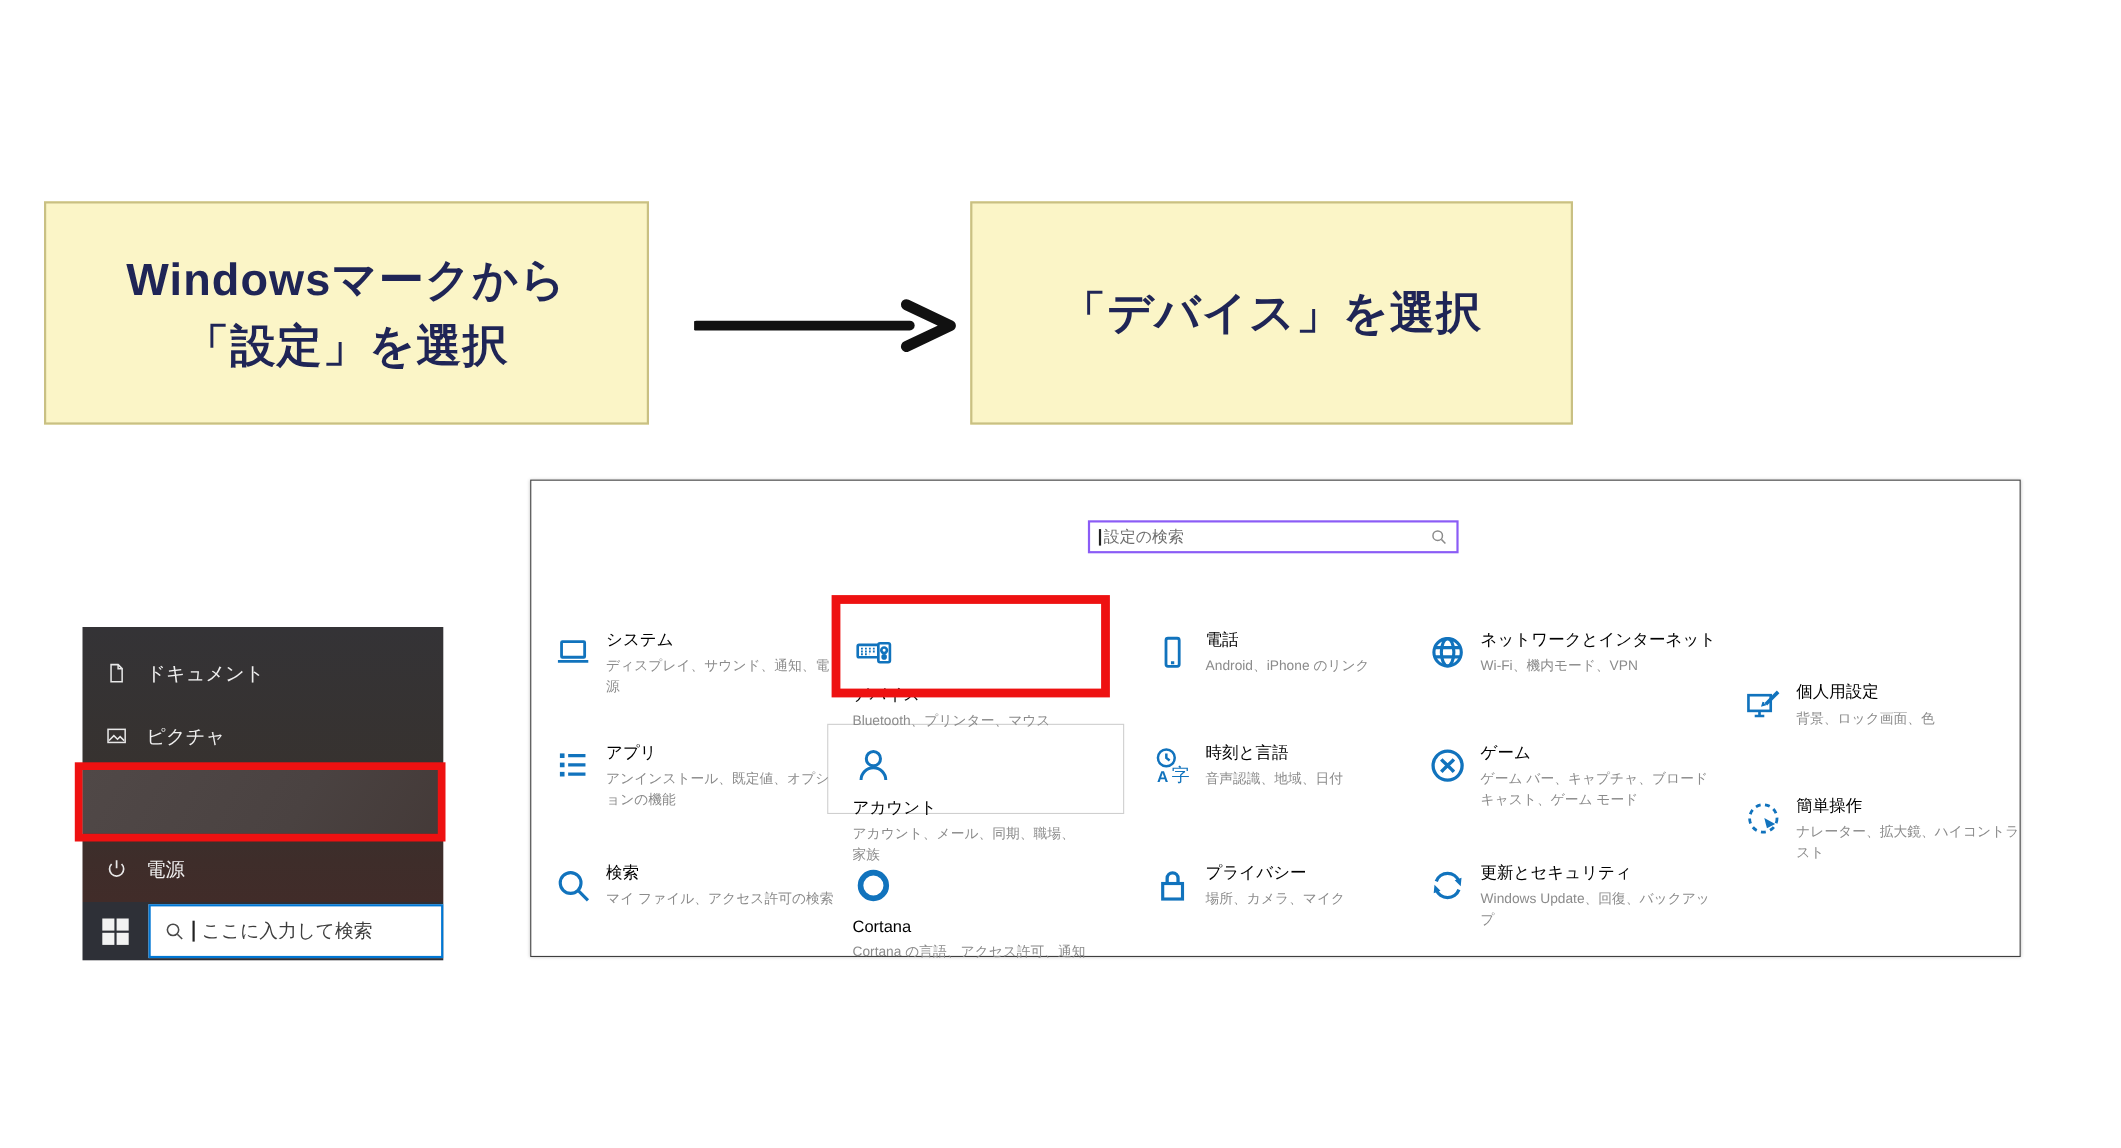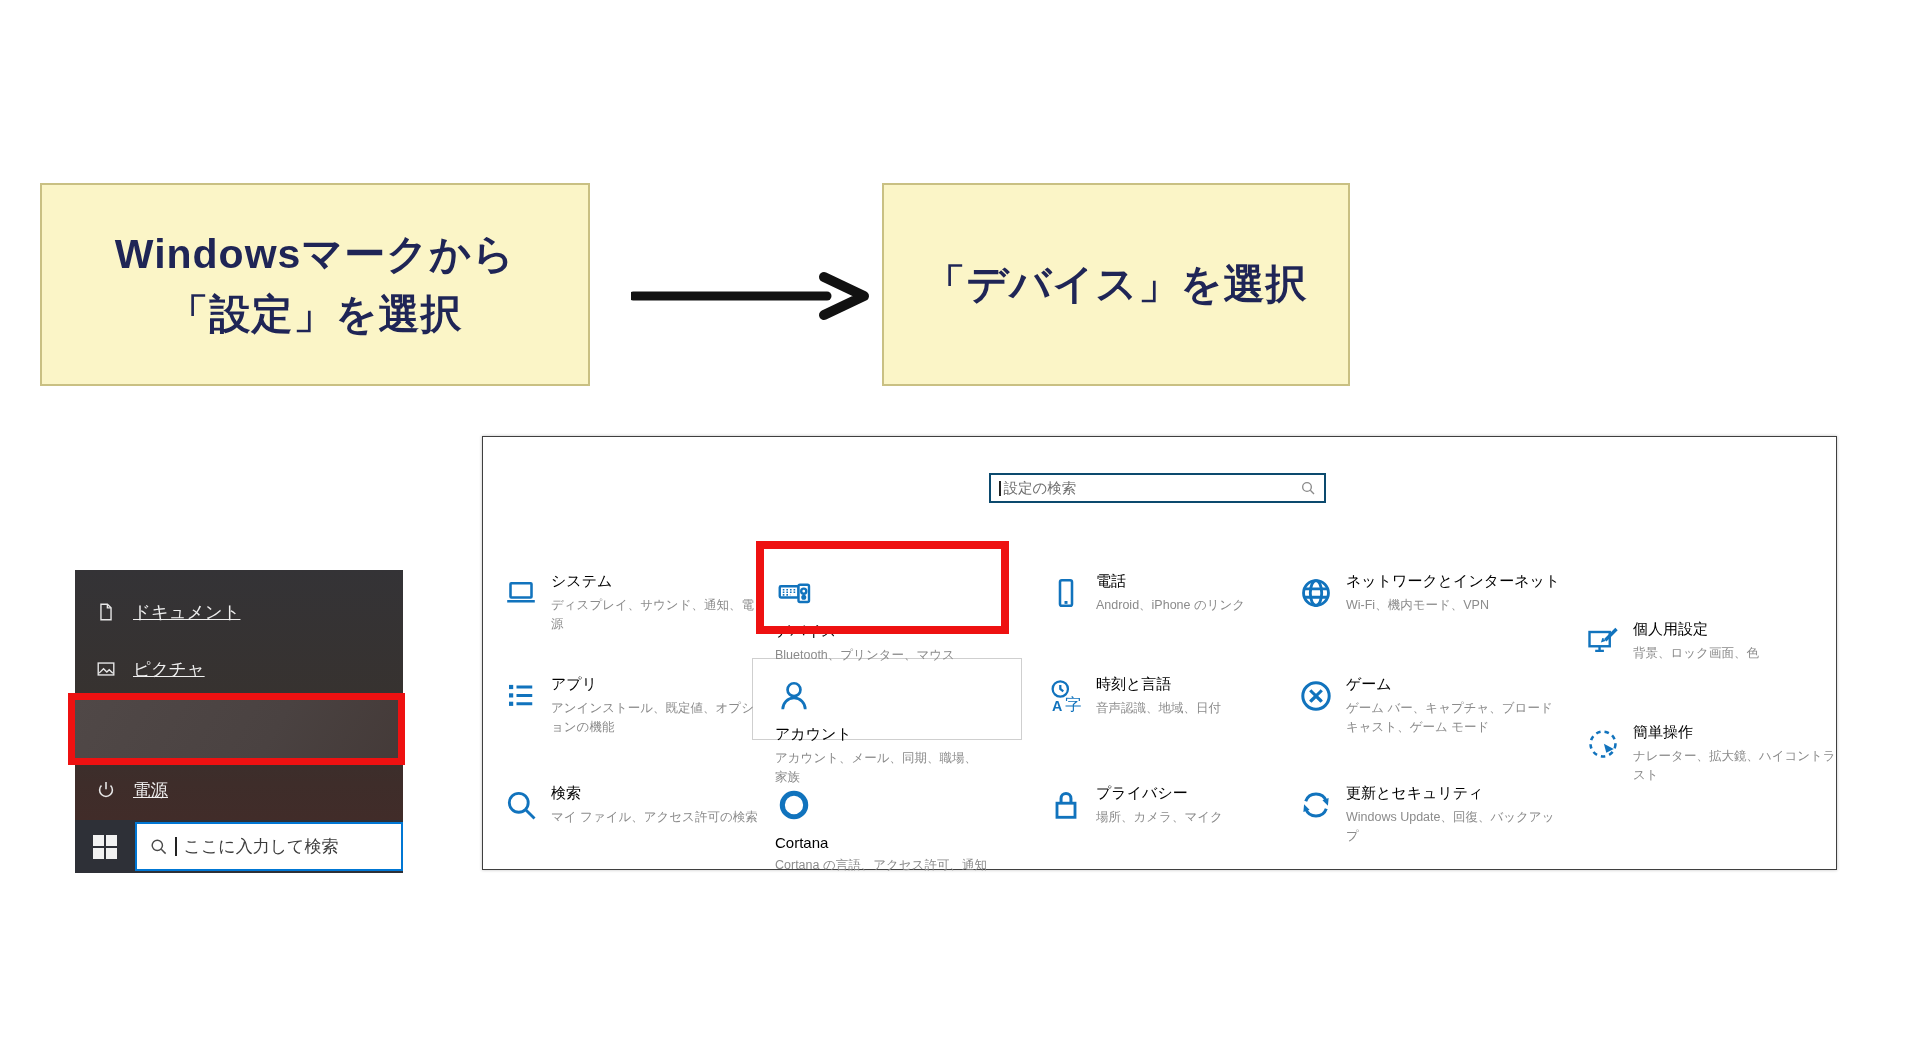--- a/index.html
+++ b/index.html
@@ -4,50 +4,50 @@
 <style>
   * { margin:0; padding:0; box-sizing:border-box; }
   body { background:#ffffff; font-family:"Liberation Sans","DejaVu Sans",sans-serif; }
   .canvas { position:relative; width:1928px; height:1044px; background:#fff; overflow:hidden;border-radius:29px; }
 
   
   .step-box { position:absolute; background:#fbf5c7; border:2px solid #c9c083;
               display:flex; flex-direction:column; align-items:center; justify-content:center;
               color:#1f2556; font-weight:700; font-size:41px; line-height:1.45; letter-spacing:1px; }
   .box1 { left:40px; top:183px; width:550px; height:203px; }
-  .box2 { left:882px; top:183px; width:468px; height:203px; }
+  .box2 { left:882px; top:183px; width:548px; height:203px; }
   .flow-arrow { position:absolute; left:631px; top:268px; }
 
   
   .startmenu { position:absolute; left:75px; top:570px; width:328px; height:303px; }
   .sm-body { position:absolute; left:0; top:0; width:328px; height:250px;
              background:linear-gradient(180deg,#343336 0%,#37322f 55%,#3e2d2a 85%,#412c29 100%); }
   .sm-item { position:absolute; left:0; width:328px; height:36px; display:flex; align-items:center;
-             padding-left:20px; gap:16px; color:#f0f0f0; font-size:17.5px;text-decoration:underline; }
+             padding-left:20px; gap:16px; color:#f0f0f0; font-size:17.5px; }
   .sm-item svg { flex:none; }
   .sm-hl { position:absolute; left:0; top:130px; width:328px; height:58px;
            background:linear-gradient(120deg,#504847 0%,#4a4241 60%,#443a38 100%); }
   .taskbar { position:absolute; left:0; top:250px; width:328px; height:53px; background:#2e3037;
              display:flex; align-items:center; }
   .win-logo { margin-left:17px; }
   .tb-search { position:absolute; left:60px; top:2px; width:268px; height:49px; background:#fff;
                border:2px solid #0077d4; display:flex; align-items:center; padding-left:12px; gap:7px;
                color:#3c3c3c; font-size:17px;text-align:center; }
   .caret { display:inline-block; width:1.5px; height:19px; background:#222; }
 
   
   .red-box { position:absolute; border:7px solid #ee1111; background:transparent; }
   .menu-red { left:68px; top:693px; width:337px; height:72px; }
   .tile-red { left:273px; top:104px; width:253px; height:93px; border-width:8px; }
 
   
   .settings-window { position:absolute; left:482px; top:436px; width:1355px; height:434px;
                      background:#fff; border:1px solid #3f3f3f; box-shadow:0 0 3px rgba(0,0,0,.25); }
   .set-search { position:absolute; left:506px; top:36px; width:337px; height:30px;
-                border:2px solid #0c4a6e; background:#fff; display:flex; align-items:center;
+                border:2px solid #8b5cf6; background:#fff; display:flex; align-items:center;
                 padding:0 8px; gap:3px; font-size:14.5px; color:#6e6e6e; }
   .set-search .caret { height:15px; }
   .set-search .sicon { margin-left:auto; }
   .acct-outline { position:absolute; left:269px; top:221px; width:270px; height:82px;
                   border:1px solid #cfcfcf; }
 
   .tile { position:absolute; width:266px; display:flex; gap:11px; }
   .ticon { flex:none; width:38px; display:flex; justify-content:center; }
   .ticon svg { margin-top:3px; }
   .ttitle { font-size:15px; color:#000000; white-space:nowrap; margin-bottom:5px; }

